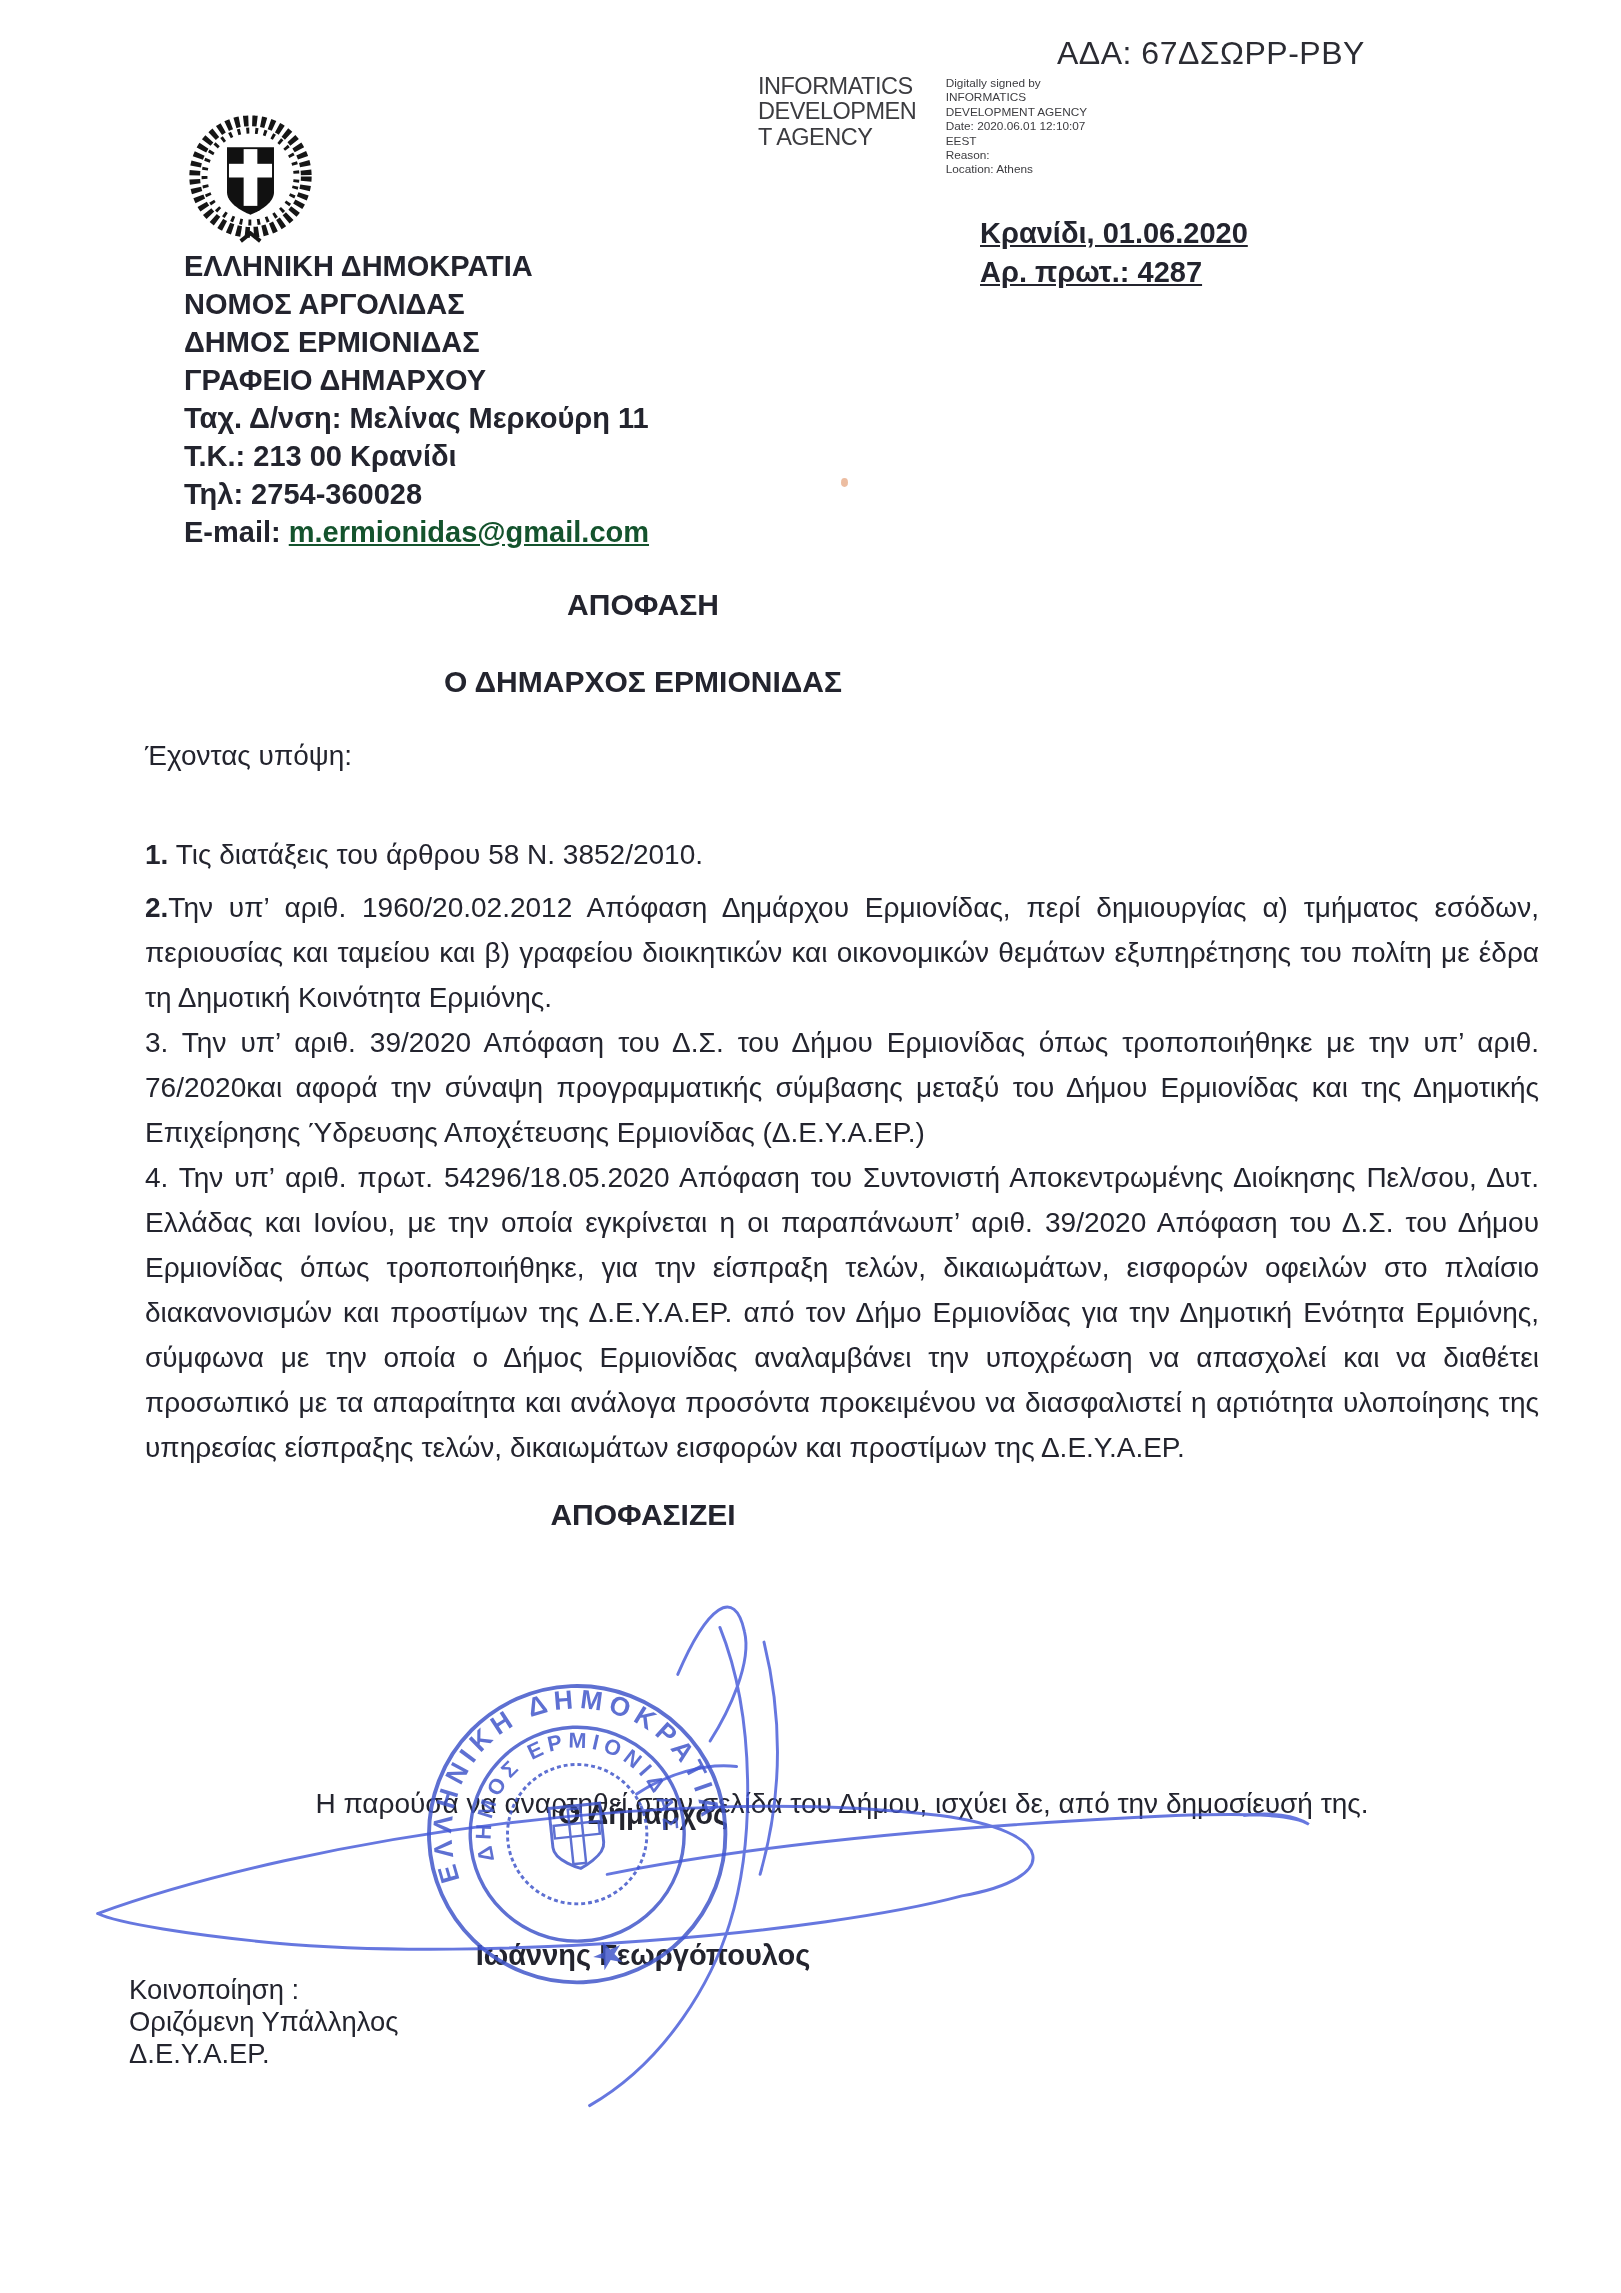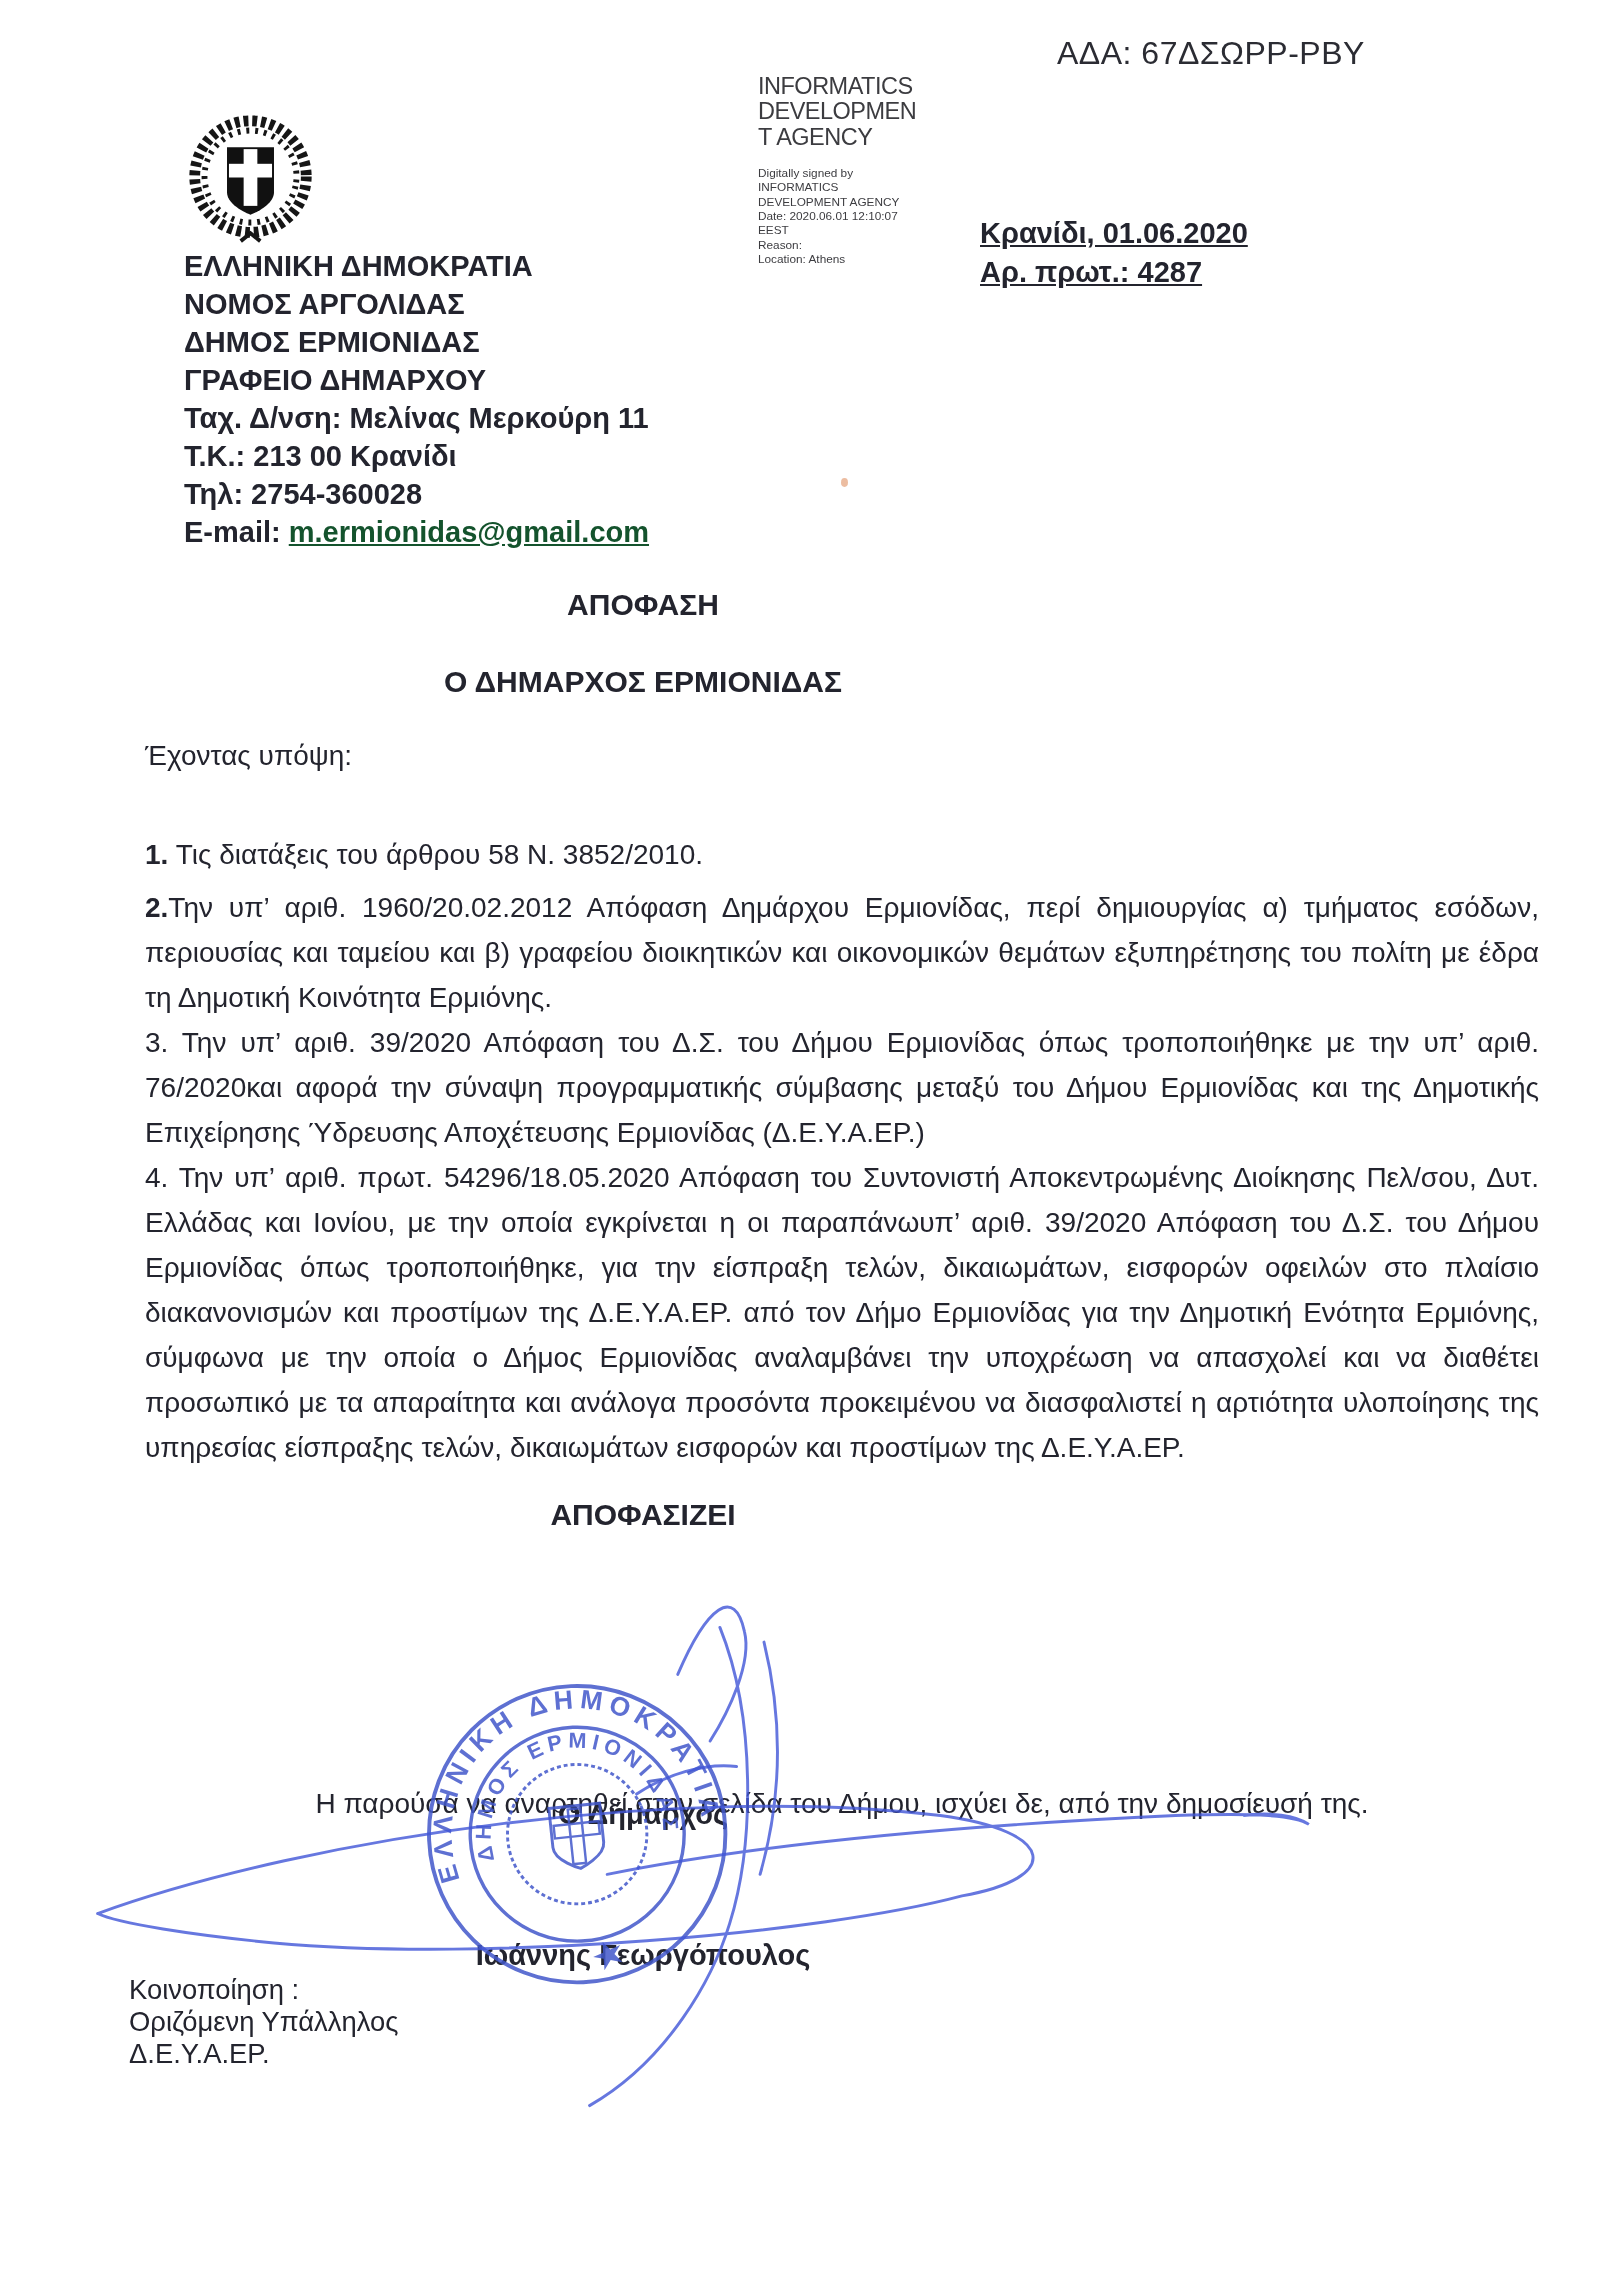--- a/index.html
+++ b/index.html
@@ -3,21 +3,21 @@
 <meta charset="utf-8">
 <style>
   html,body{margin:0;padding:0;background:#e8e8e8;}
   .page{
     position:relative;width:1621px;height:2294px;background:#ffffff;
     font-family:"Liberation Sans",sans-serif;color:#23242e;overflow:hidden;
     margin:0 auto;
   }
   .abs{position:absolute;}
   .ada{left:1057px;top:35px;font-size:32px;color:#2b2c33;letter-spacing:0.5px;text-align:right;}
-  .esign{left:758px;top:74px;display:flex;gap:13.7px;color:#3c3c40;flex-direction:column;}
+  .esign{left:758px;top:74px;display:flex;gap:13.7px;color:#3c3c40;}
   .esign-big{width:174px;font-size:23.5px;line-height:1.08;letter-spacing:-0.5px;}
   .esign-small{width:186px;font-size:11.8px;line-height:1.22;padding-top:2px;}
   .emblem{left:182px;top:104px;}
   .dateline{left:980px;top:214px;font-weight:bold;font-size:29px;line-height:39px;text-decoration:underline;}
   .header{left:184px;top:247px;font-weight:bold;font-size:29px;line-height:38px;}
   .header .email-link{text-decoration:underline;color:#14532d;}
   .ctr{left:0;width:1286px;text-align:center;font-weight:bold;font-size:30px;}
   .title1{top:588px;}
   .title2{top:665px;}
   .body-par{left:129px;width:1394px;font-size:28px;line-height:45px;text-align:justify;margin-left:16px;}

